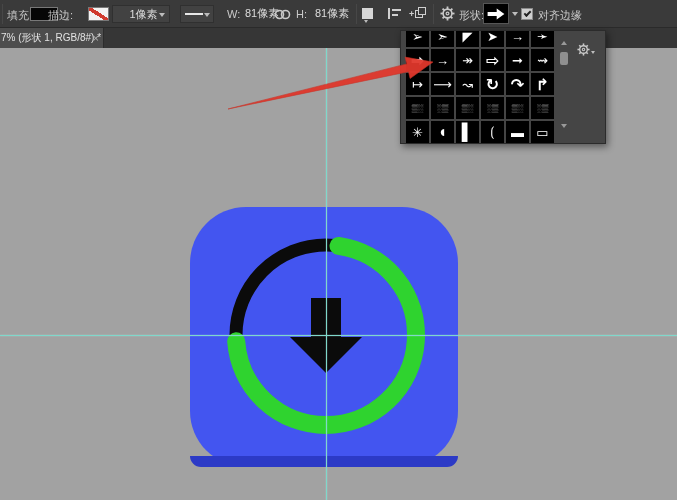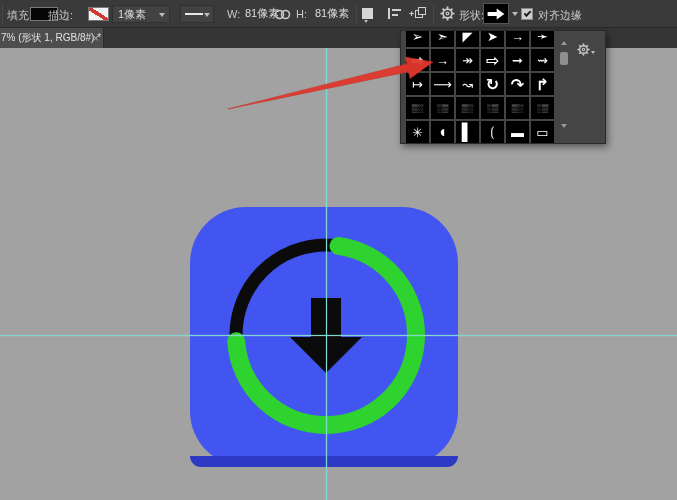--- a/index.html
+++ b/index.html
@@ -6,21 +6,21 @@
   body { font-family:"Liberation Sans","DejaVu Sans",sans-serif; background:#1e1e1e; }
   .screen { position:relative; width:677px; height:500px; overflow:hidden; background:#a2a2a2; }
 
   
   .toolbar { position:absolute; left:0; top:0; width:677px; height:28px; background:#3a3a3a; border-bottom:1px solid #2a2a2a; z-index:20; }
   .toolbar .lbl { position:absolute; top:8px; font-size:11px; color:#c9c9c9; white-space:nowrap; }
   .swatch { position:absolute; top:7px; height:14px; border:1px solid #787878; }
   .fill-swatch { left:30px; width:28px; background:#060606; }
   .stroke-swatch { left:88px; width:21px; background:#f2f2f2;
     background-image:linear-gradient(to top right, rgba(0,0,0,0) 40%, #d03a2e 40%, #d03a2e 58%, rgba(0,0,0,0) 58%); }
-  .field { position:absolute; top:5px; height:18px; background:#424242; border:1px solid #303030; color:#ddd; font-size:11px; line-height:16px; padding-left:5px; white-space:nowrap; }
+  .field { position:absolute; top:5px; height:18px; background:#424242; border:1px solid #303030; color:#ddd; font-size:11px; line-height:16px; padding-left:5px; white-space:nowrap;text-align:center; }
   .chev { position:absolute; width:0; height:0; border-left:3.5px solid transparent; border-right:3.5px solid transparent; border-top:4px solid #bdbdbd; }
   .stroke-width-field { left:112px; width:58px; }
   .stroke-width-field .chev { right:4px; top:7px; }
   .line-style { left:180px; width:34px; }
   .line-style .bar { position:absolute; left:4px; top:7px; width:18px; height:2px; background:#e8e8e8; }
   .line-style .chev { right:3px; top:7px; }
   .dim-value { background:none; border:none; }
   .tool-icon { position:absolute; top:5px; color:#cfcfcf; }
   .sep { position:absolute; top:4px; width:1px; height:20px; background:#2c2c2c; border-right:1px solid #474747; }
   .sq-icon { left:362px; top:8px; width:11px; height:11px; background:#d6d6d6; }

